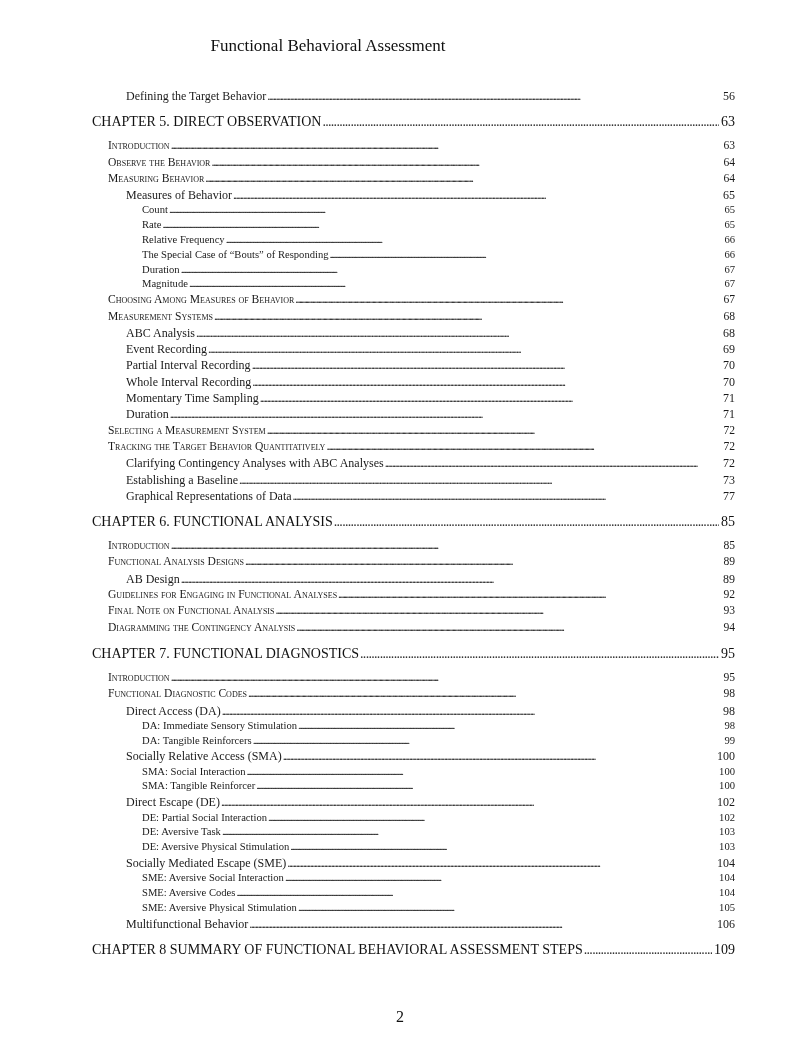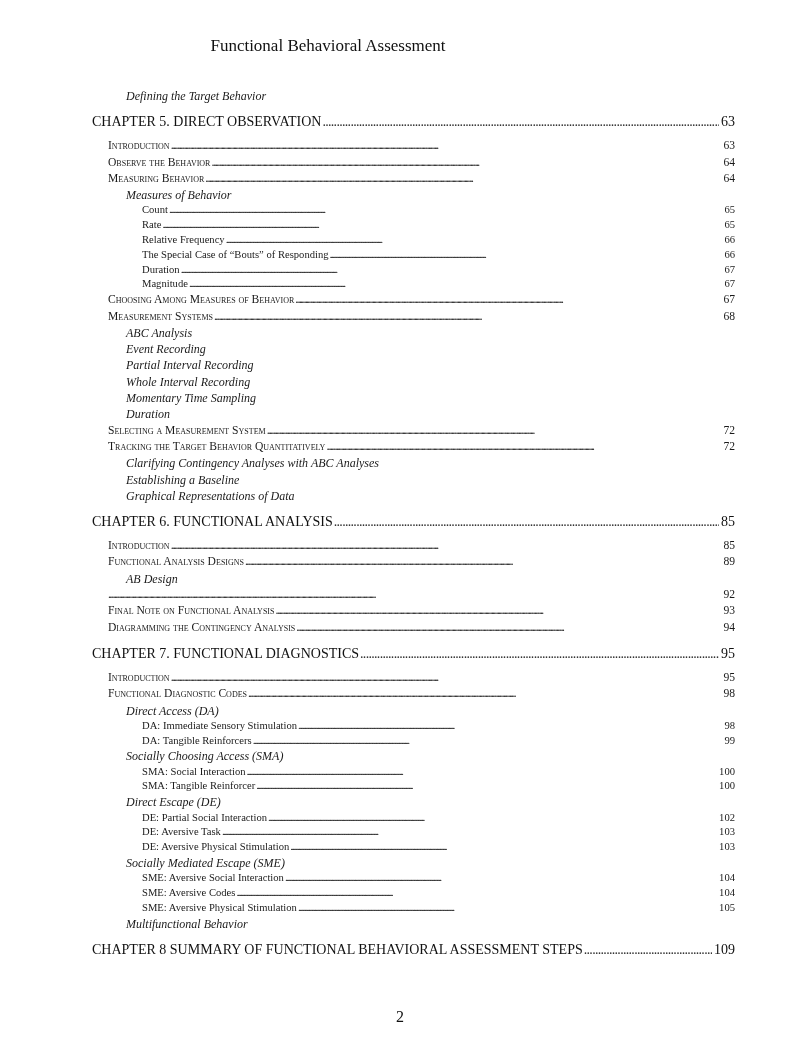--- a/index.html
+++ b/index.html
@@ -19,21 +19,21 @@
   .row .label { flex: 0 0 auto; padding-right: 1px; }
   .row .leader { flex: 1 1 auto; overflow: hidden; min-width: 10px; }
   .row .leader::before {
     content: ". . . . . . . . . . . . . . . . . . . . . . . . . . . . . . . . . . . . . . . . . . . . . . . . . . . . . . . . . . . . . . . . . . . . . . . . . . . . . . . . . . . . . . . . . . . . . . . . . . . . . . . . . . . . . . . . . . . . . . . . . . . . . . . . . . . . . . . . . . . . . . . . . . . . . . . . . . . . . . . . . . . . . . . . . . . . . . . . . . . . . . . . . . . . . . . . . . . . . . . . . . . . . . . . . . . . . . . . . . . . . . .";
     letter-spacing: -2.3px; color: #333;
   }
   .row .page { flex: 0 0 auto; padding-left: 2px; }
   .lvl-chapter { font-size: 14px; height: 24px; line-height: 24px; margin-top: 6px; margin-bottom: 4px; color: #111; }
   .lvl-chapter .leader::before { letter-spacing: -2.1px; }
   .lvl-section { padding-left: 16px; font-variant: small-caps; font-size: 11.6px; }
-  .lvl-sub { padding-left: 34px; font-style: italic; font-size: 12px; flex-direction: column; }
+  .lvl-sub { padding-left: 34px; font-size: 12px; }
   .lvl-subsub { padding-left: 50px; font-size: 10.6px; height: 14.8px; line-height: 14.8px; }
   .page-number {
     position: absolute; top: 1008px; left: 0; width: 800px; text-align: center;
     font-size: 16px; color: #111;
   }
 </style>
 </head>
 <body>
 
 <div class="running-header">Functional Behavioral Assessment</div>
@@ -178,20 +178,21 @@
       <span class="label">Functional Analysis Designs</span>
       <span class="leader"></span>
       <span class="page">89</span>
     </div>
     <div class="row lvl-sub">
       <span class="label">AB Design</span>
       <span class="leader"></span>
       <span class="page">89</span>
     </div>
     <div class="row lvl-section">
+      <span class="label">Guidelines for Engaging in Functional Analyses</span>
       <span class="leader"></span>
       <span class="page">92</span>
     </div>
     <div class="row lvl-section">
       <span class="label">Final Note on Functional Analysis</span>
       <span class="leader"></span>
       <span class="page">93</span>
     </div>
     <div class="row lvl-section">
       <span class="label">Diagramming the Contingency Analysis</span>
@@ -222,21 +223,21 @@
       <span class="label">DA: Immediate Sensory Stimulation</span>
       <span class="leader"></span>
       <span class="page">98</span>
     </div>
     <div class="row lvl-subsub">
       <span class="label">DA: Tangible Reinforcers</span>
       <span class="leader"></span>
       <span class="page">99</span>
     </div>
     <div class="row lvl-sub">
-      <span class="label">Socially Choosing Access (SMA)</span>
+      <span class="label">Socially Relative Access (SMA)</span>
       <span class="leader"></span>
       <span class="page">100</span>
     </div>
     <div class="row lvl-subsub">
       <span class="label">SMA: Social Interaction</span>
       <span class="leader"></span>
       <span class="page">100</span>
     </div>
     <div class="row lvl-subsub">
       <span class="label">SMA: Tangible Reinforcer</span>

